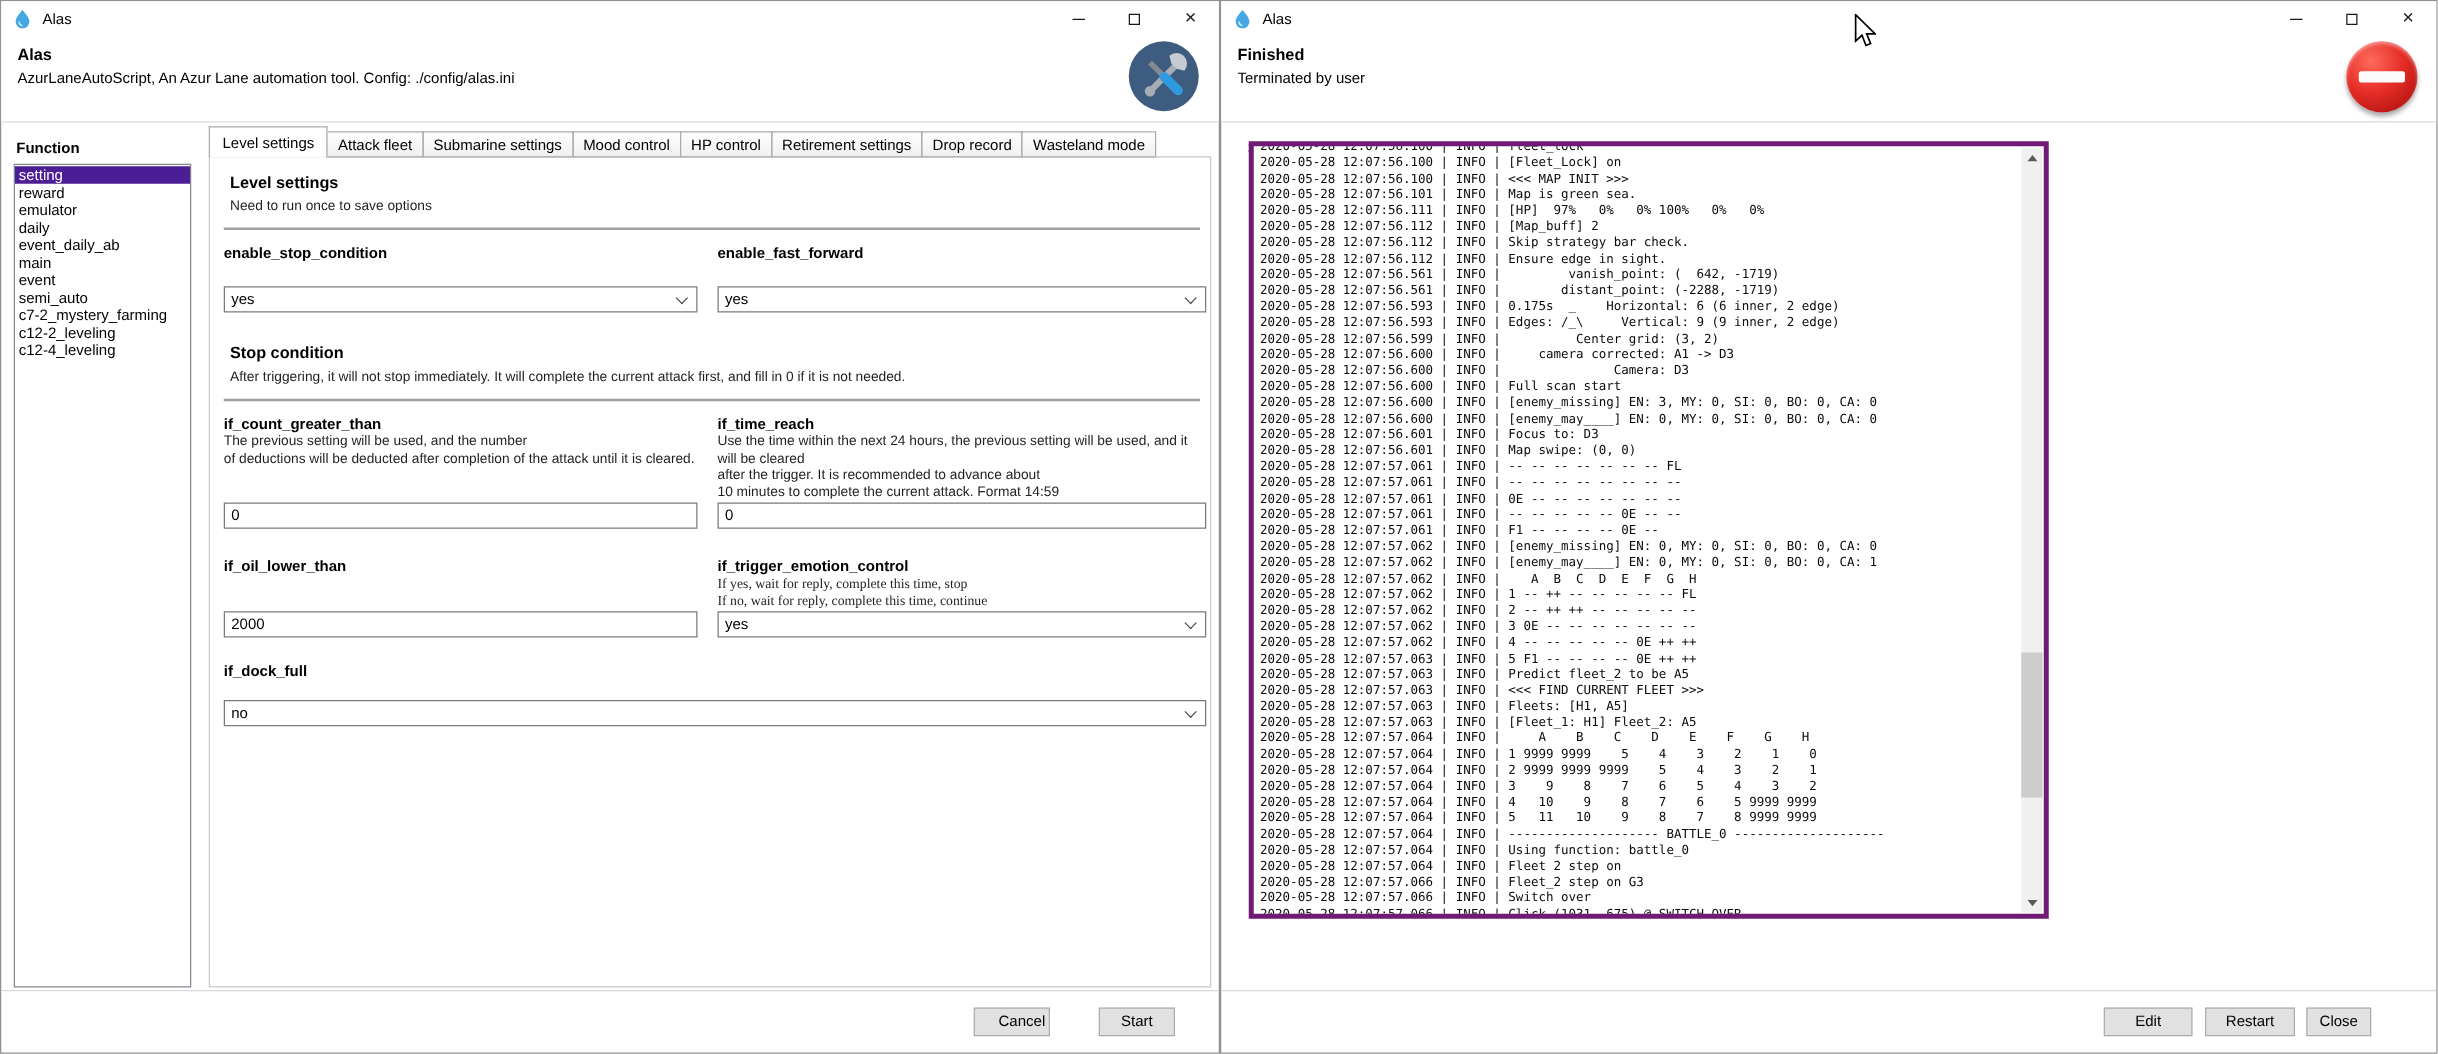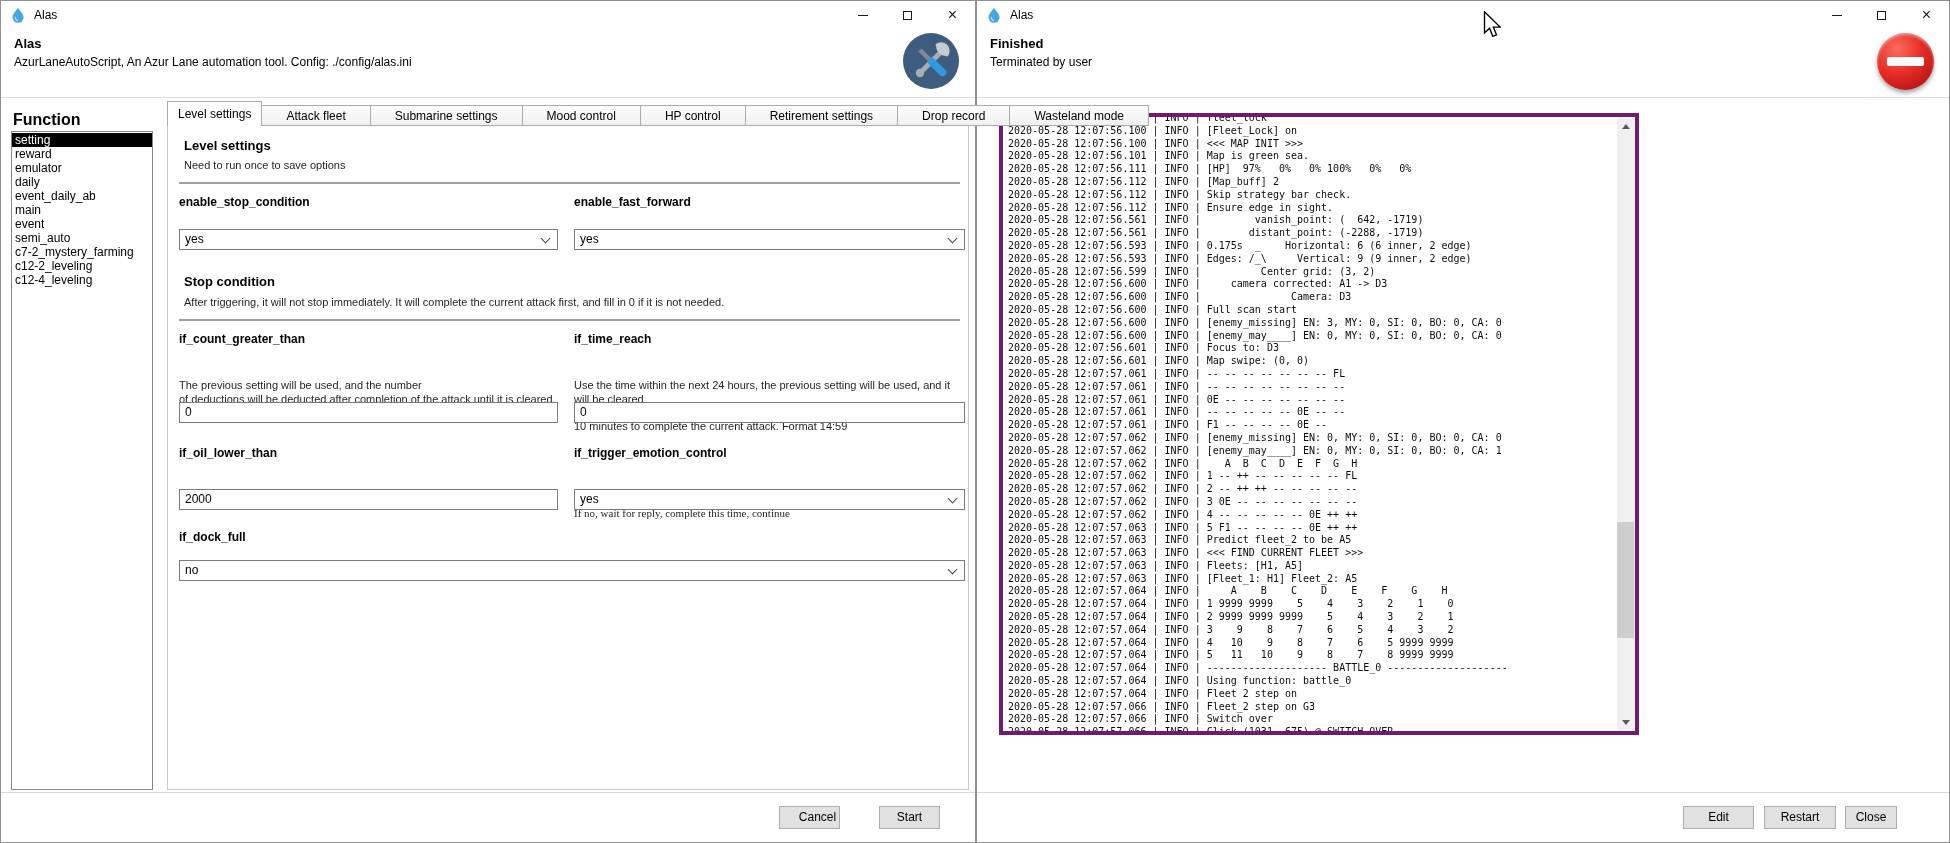--- a/index.html
+++ b/index.html
@@ -24,37 +24,37 @@
   .h-title { position:absolute; left:13px; top:7px; font-size:13px; font-weight:bold; }
   .h-sub   { position:absolute; left:13px; top:26px; font-size:12px; }
   .badge { position:absolute; right:15px; top:3px; width:58px; height:58px; }
 
   .stop-badge { position:absolute; right:15px; top:4px; width:57px; height:57px; border-radius:50%;
                 background:radial-gradient(circle at 35% 28%, #ff6a5e 0%, #e62e27 45%, #c01a17 75%, #9f0f0f 100%);
                 box-shadow:0 3px 4px rgba(0,0,0,.35), inset 0 2px 3px rgba(255,255,255,.45); }
   .stop-bar { position:absolute; left:17%; right:17%; top:42.5%; height:15.5%; background:#fbfbfb; border-radius:2px; }
 
   
-  .group-label { position:absolute; left:12px; top:110px; font-size:16px; font-weight:bold; }
+  .group-label { position:absolute; left:12px; top:110px; font-size:12px; font-weight:bold; }
   .listbox { position:absolute; left:10px; top:130px; width:142px; height:659px; background:#fff;
              border:1px solid #828790; overflow:hidden; font-size:12px; padding-top:1px; }
   .li { height:14px; line-height:14px; padding:0 3px; white-space:nowrap; }
-  .li.sel { background:#000000; color:#fff; }
+  .li.sel { background:#4c1d95; color:#fff; }
 
   .tab-strip { position:absolute; left:167px; top:100px; height:25px; display:flex; align-items:flex-end; z-index:3; }
-  .tab { height:21px; display:flex; align-items:center; padding:0 24px; font-size:12px; white-space:nowrap;
+  .tab { height:21px; display:flex; align-items:center; padding:0 8px; font-size:12px; white-space:nowrap;
          background:linear-gradient(#fefefe,#f0f0f0); border:1px solid #ababab; margin-left:-1px; }
   .tab.active { height:25px; background:#fff; border-bottom:none; padding:0 10px; position:relative; z-index:4; }
   .tabpage { position:absolute; left:166px; top:124px; width:802px; height:665px; background:#fff; border:1px solid #c9c9c9; z-index:2; }
 
   .fh1   { position:absolute; font-size:13px; font-weight:bold; }
   .fdesc { position:absolute; font-size:11px; color:#1f1f1f; }
   .fhr   { position:absolute; left:11px; width:781px; height:2px; background:#9f9f9f; }
   .flabel{ position:absolute; font-size:12px; font-weight:bold; }
-  .fhelp { position:absolute; font-size:11px; color:#1f1f1f; line-height:13.5px; white-space:pre-line;margin-top:32px; }
+  .fhelp { position:absolute; font-size:11px; color:#1f1f1f; line-height:13.5px; white-space:pre-line; }
   .select, .textbox { position:absolute; height:21px; border:1px solid #7a7a7a; background:#fff;
                       font-size:12px; line-height:19px; padding:0 5px; }
   .chev { position:absolute; right:8px; top:5px; width:7px; height:7px;
           border-right:1.4px solid #474747; border-bottom:1.4px solid #474747; transform:rotate(45deg); }
 
   .footer-line { position:absolute; left:0; right:0; top:791px; border-top:1px solid #d9d9d9; }
   .btn { position:absolute; top:805px; height:23px; background:#e1e1e1; border:1px solid #adadad;
          font-size:12px; font-family:inherit; text-align:center; line-height:21px; }
   #btn-cancel { left:778px; width:61px;padding-left:16px; }
   #btn-start  { left:878px; width:61px; }

